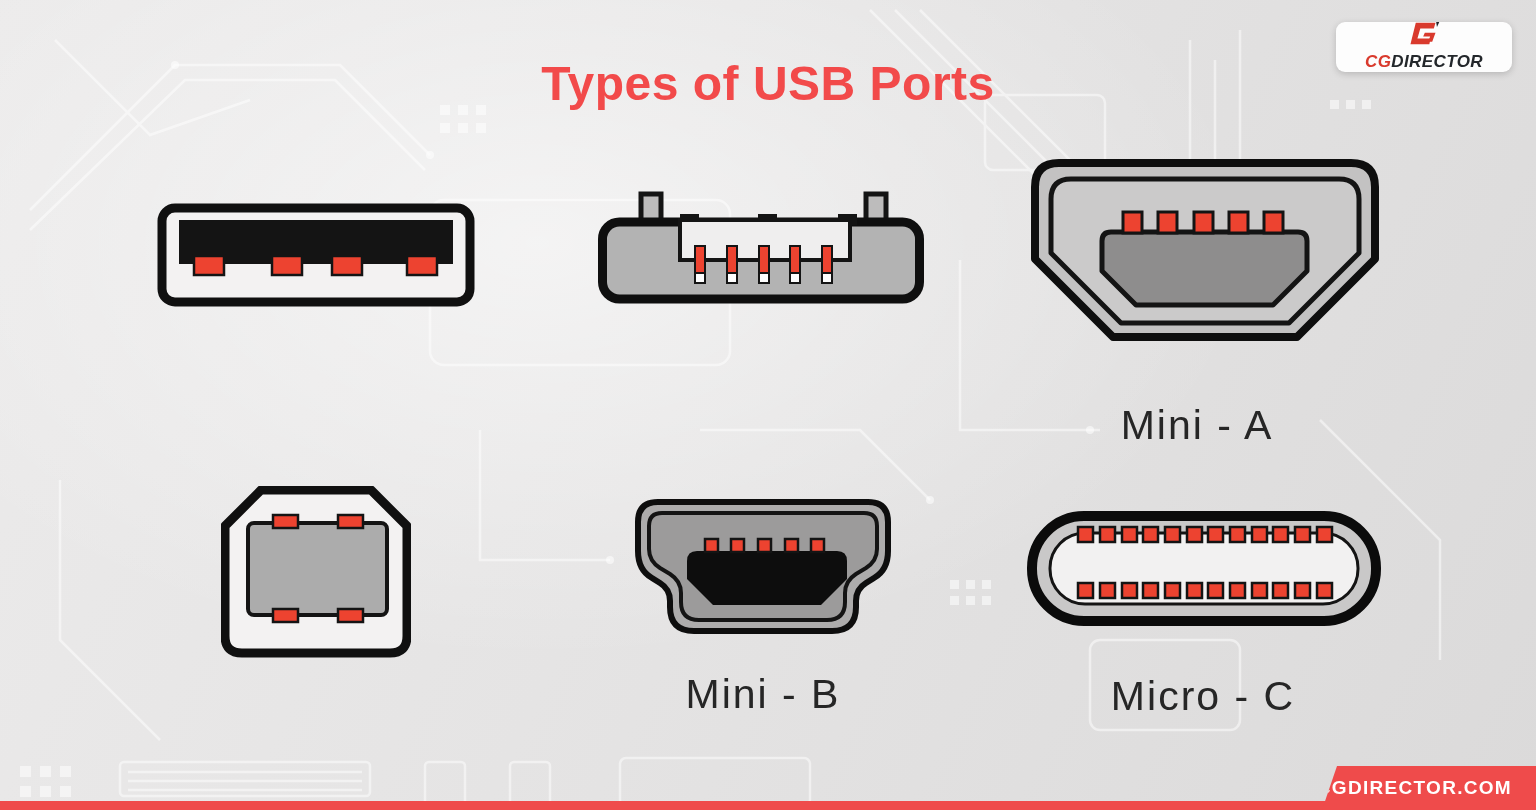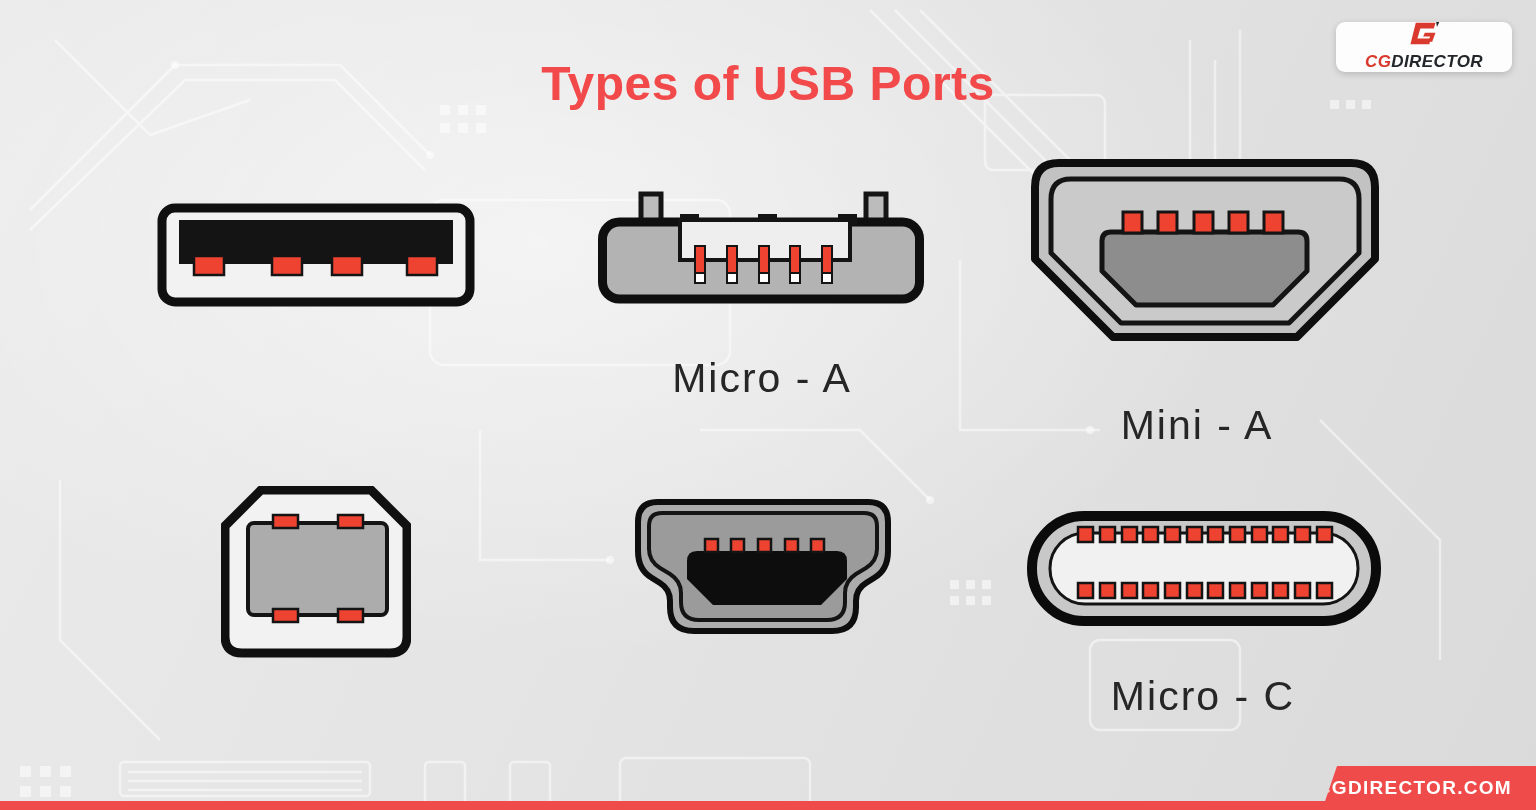--- a/index.html
+++ b/index.html
@@ -227,22 +227,22 @@
         <rect x="182" y="74" width="15" height="15"></rect>
           <rect x="204" y="74" width="15" height="15"></rect>
         <rect x="226" y="74" width="15" height="15"></rect>
           <rect x="247" y="74" width="15" height="15"></rect>
         <rect x="269" y="74" width="15" height="15"></rect>
           <rect x="291" y="74" width="15" height="15"></rect>
       </g>
     </svg>
   </figure>
 
-  <div class="port-label" style="left:762px;  top:355px;">Micro - A</div>
   <div class="port-label" style="left:1197px; top:358px;margin-top:44px;">Mini - A</div>
+  <div class="port-label" style="left:763px;  top:671px;">Mini - B</div>
   <div class="port-label" style="left:1203px; top:673px;">Micro - C</div>
 
   <div class="footer-strip"></div>
   <div class="footer-banner">
     <span>CGDIRECTOR.COM</span>
   </div>
 
 </div>
 
 </body></html>

